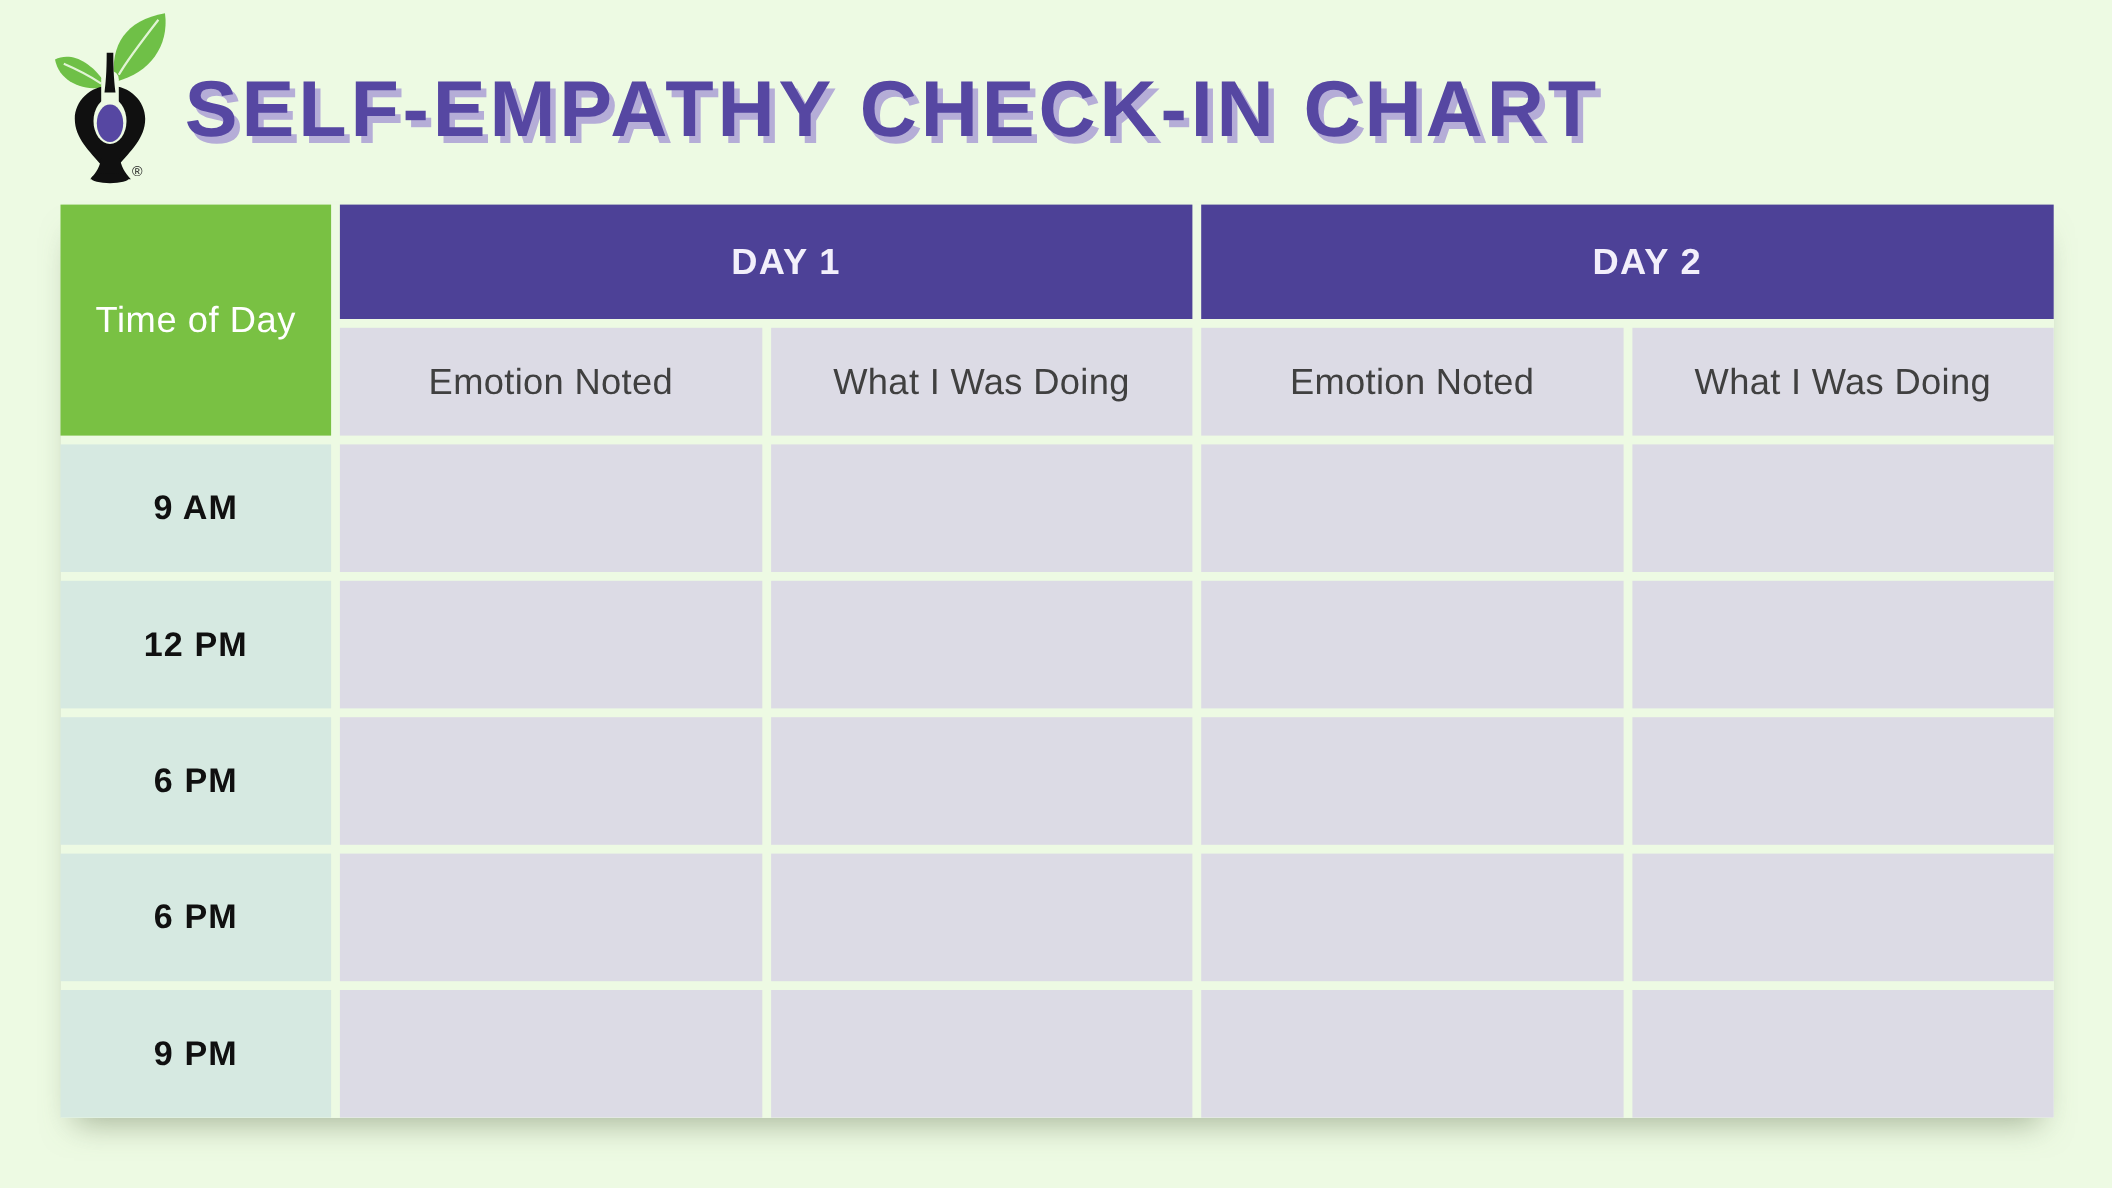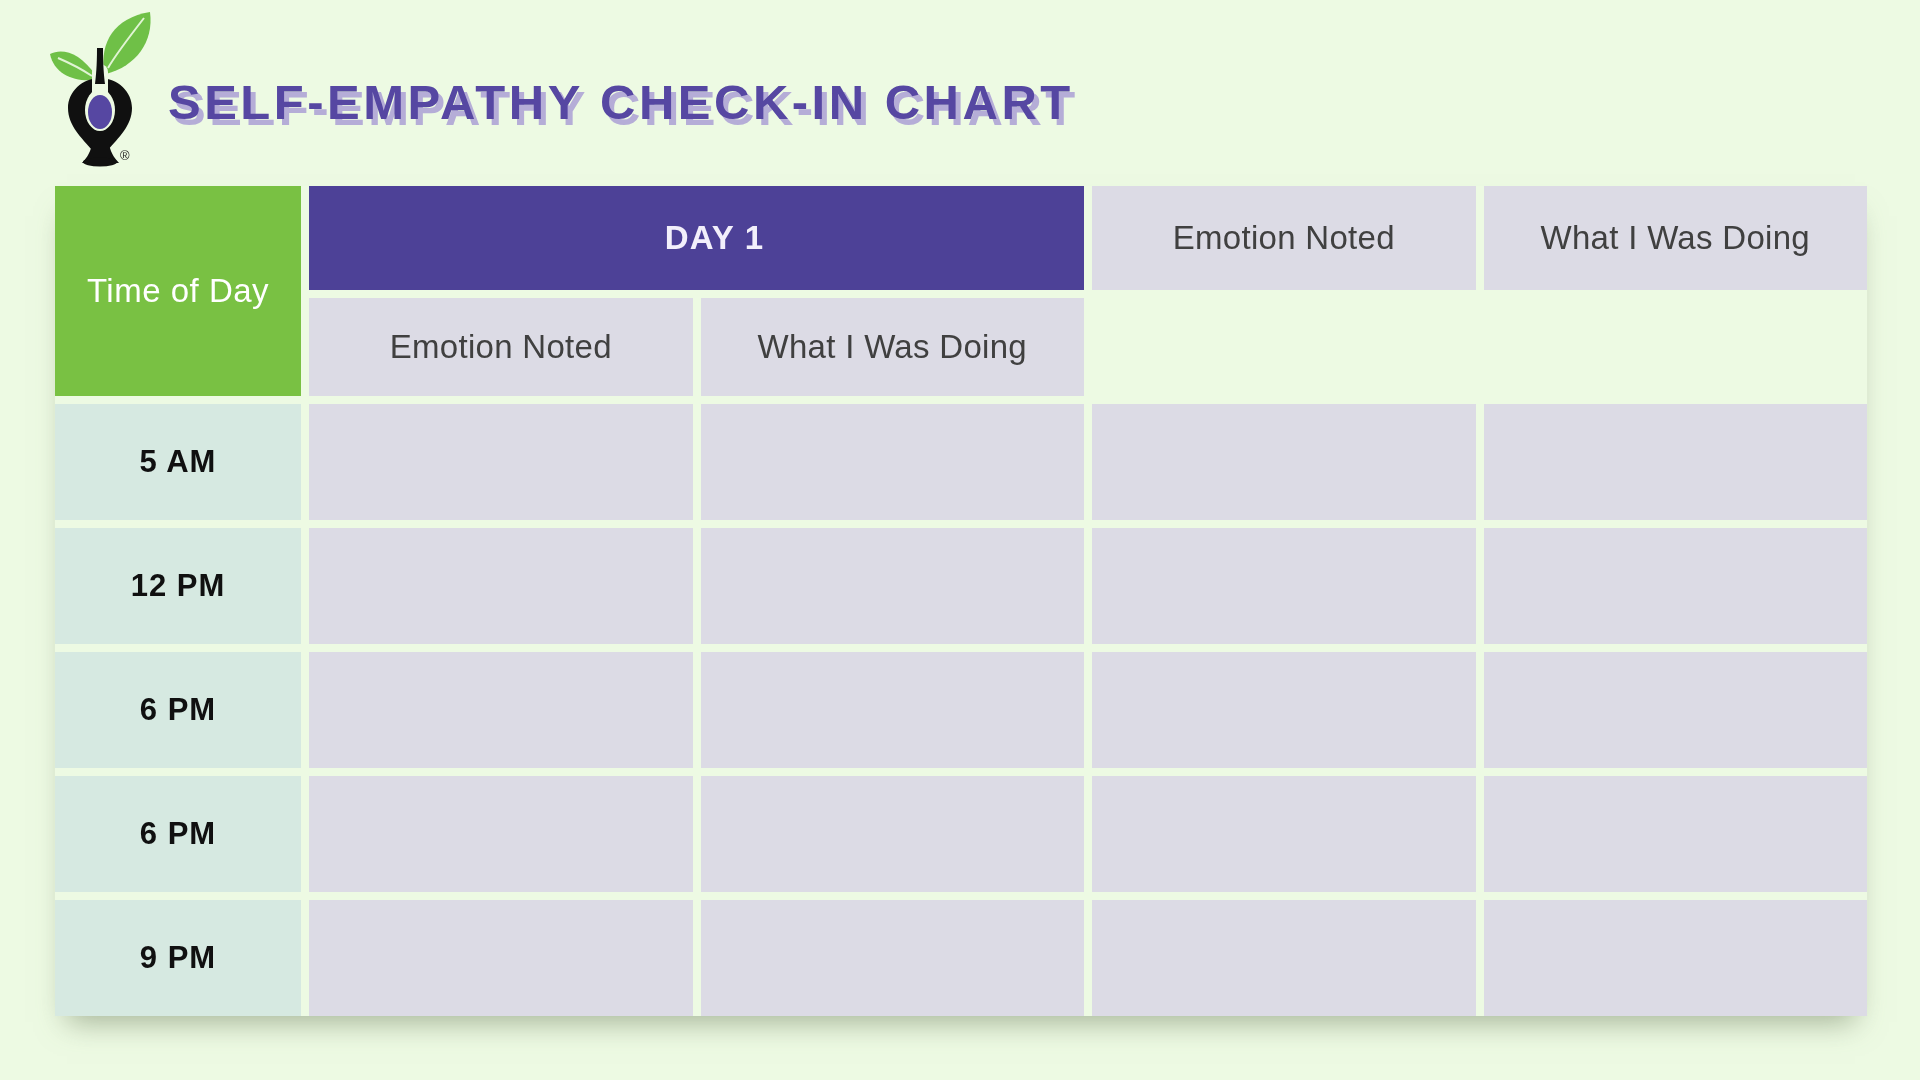--- a/index.html
+++ b/index.html
@@ -12,23 +12,23 @@
     overflow: hidden;
   }
 
   
   .logo {
     position: absolute;
     left: 42px; top: 8px;
   }
   .page-title {
     position: absolute;
-    left: 168px; top: 78px;
+    left: 168px; top: 64px;
     margin: 0;
-    font-size: 49px;
+    font-size: 72px;
     line-height: 1;
     font-weight: 700;
     letter-spacing: 3.5px;
     color: #5647a2;
     text-shadow: 5px 6px 0 #b5add7;
     white-space: nowrap;
   }
 
   
   .chart-table {
@@ -113,27 +113,28 @@
   </svg>
 </div>
 
 <h1 class="page-title">SELF-EMPATHY CHECK-IN CHART</h1>
 
 <div class="chart-table">
 
   <div class="cell corner-cell">Time of Day</div>
 
   <div class="cell day-header day1">DAY 1</div>
+  <div class="cell day-header day2">DAY 2</div>
 
   <div class="cell sub-header">Emotion Noted</div>
   <div class="cell sub-header">What I Was Doing</div>
   <div class="cell sub-header">Emotion Noted</div>
   <div class="cell sub-header">What I Was Doing</div>
 
-  <div class="cell time-cell">5 AM</div>
+  <div class="cell time-cell">9 AM</div>
   <div class="cell entry-cell"></div>
   <div class="cell entry-cell"></div>
   <div class="cell entry-cell"></div>
   <div class="cell entry-cell"></div>
 
   <div class="cell time-cell">12 PM</div>
   <div class="cell entry-cell"></div>
   <div class="cell entry-cell"></div>
   <div class="cell entry-cell"></div>
   <div class="cell entry-cell"></div>

